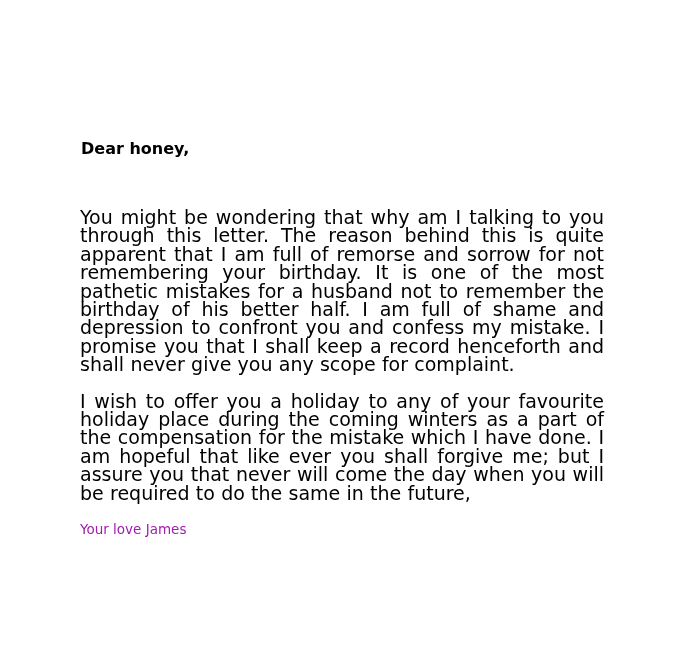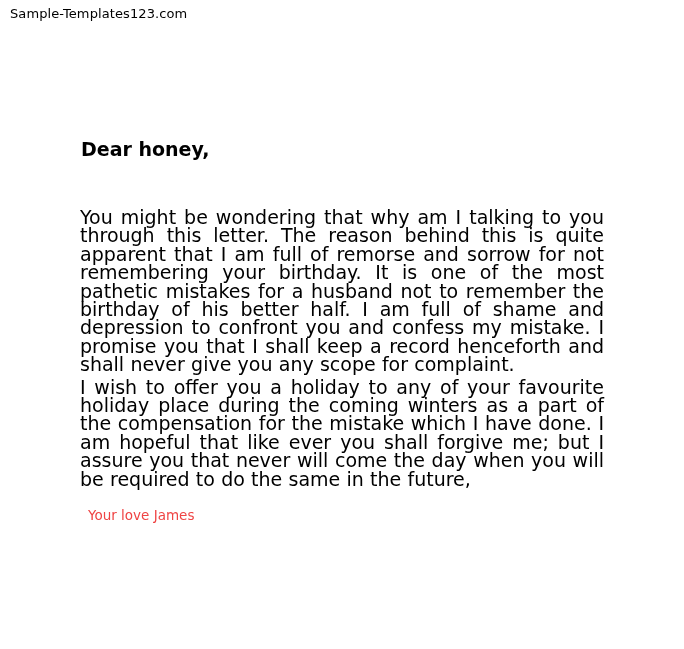--- a/index.html
+++ b/index.html
@@ -38,21 +38,21 @@
 
   .letter-body {
     position: absolute;
     left: 80px;
     top: 140px;
     width: 524px;
   }
 
   .salutation {
     font-family: "DejaVu Sans", sans-serif;
-    font-size: 19px;
+    font-size: 16px;
     font-weight: 700;
     line-height: 18px;
     color: #000000;
     margin: 0 0 0 1px;
   }
 
   .para {
     font-family: "DejaVu Sans", sans-serif;
     font-size: 19px;
     line-height: 18.4px;
@@ -61,38 +61,37 @@
     text-justify: inter-word;
     margin: 0;
     word-spacing: 0.2px;
   }
 
   .para-1 {
     margin-top: 50px;
   }
 
   .para-2 {
-    margin-top: 4px;
+    margin-top: 18px;
   }
 
   .signature {
     font-family: "DejaVu Sans", sans-serif;
     font-size: 13.5px;
     line-height: 18px;
-    color: #ef4444;
-    margin: 18px 0 0 8px;
+    color: #a21caf;
+    margin: 18px 0 0 0;
     text-align: left;
   }
 </style>
 </head>
 <body>
 
 <div class="page">
 
-  <div class="site-header">Sample-Templates123.com</div>
 
   <div class="letter-body">
 
     <p class="salutation">Dear honey,</p>
 
     <p class="para para-1">You might be wondering that why am I talking to you through this letter. The reason behind this is quite apparent that I am full of remorse and sorrow for not remembering your birthday. It is one of the most pathetic mistakes for a husband not to remember the birthday of his better half. I am full of shame and depression to confront you and confess my mistake. I promise you that I shall keep a record henceforth and shall never give you any scope for complaint.</p>
 
     <p class="para para-2">I wish to offer you a holiday to any of your favourite holiday place during the coming winters as a part of the compensation for the mistake which I have done. I am hopeful that like ever you shall forgive me; but I assure you that never will come the day when you will be required to do the same in the future,</p>
 
     <p class="signature">Your love James</p>

